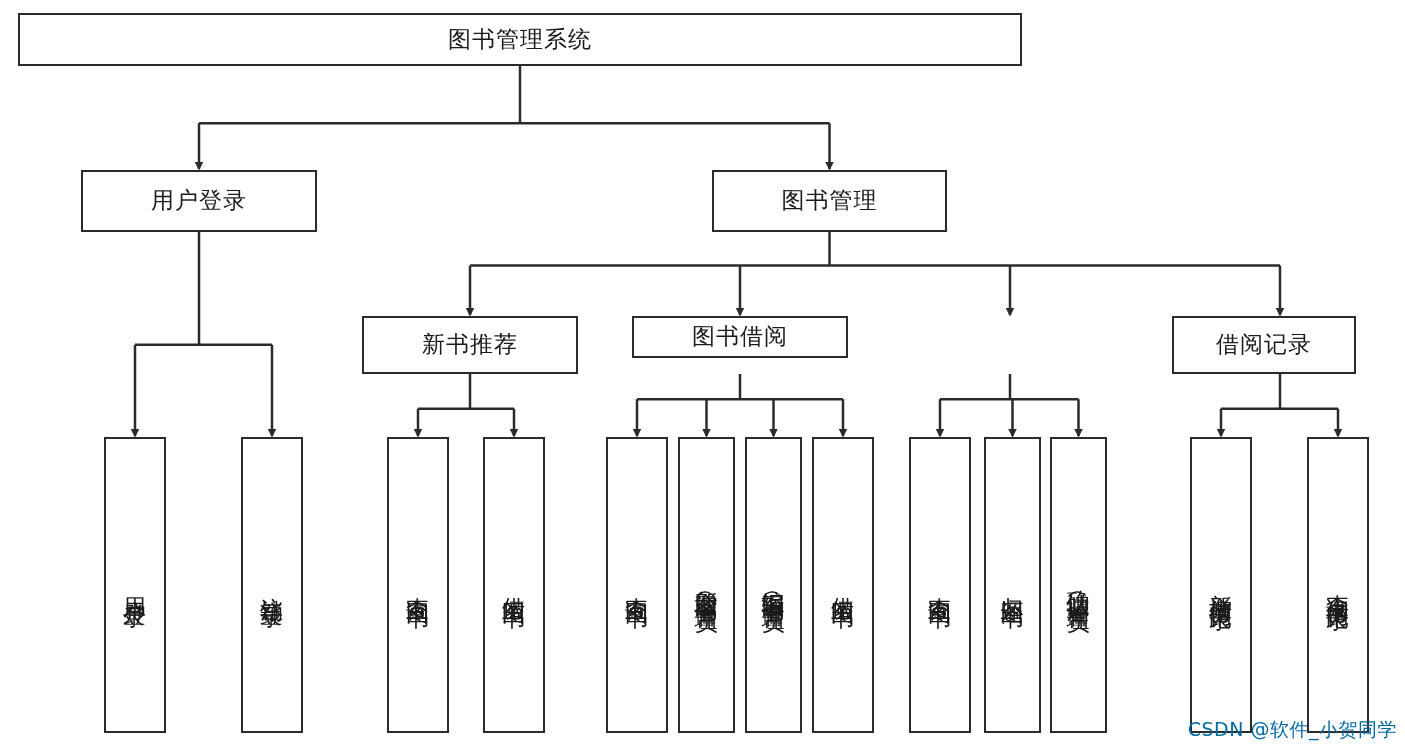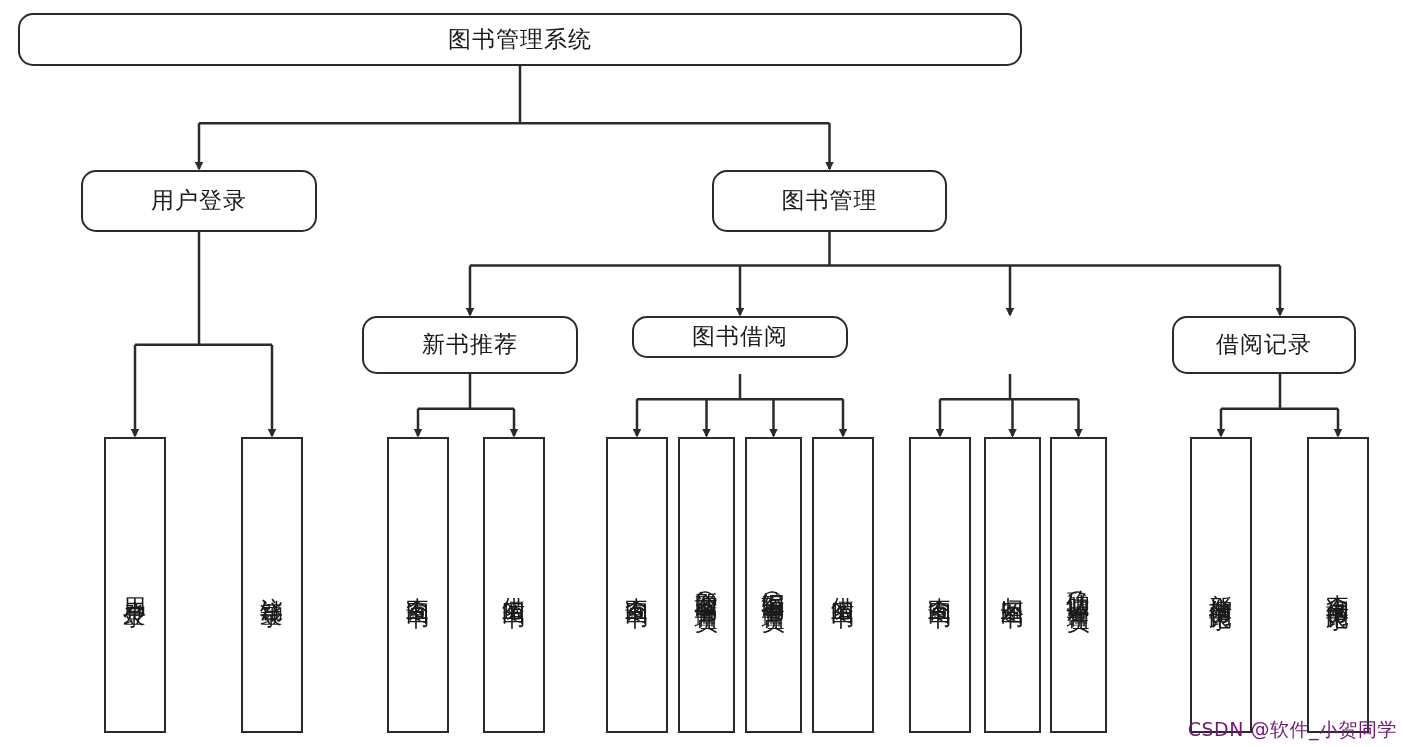--- a/index.html
+++ b/index.html
@@ -33,21 +33,20 @@
     border: 2px solid #2b2b2b;
     display: flex;
     align-items: center;
     justify-content: center;
     color: #1a1a1a;
   }
   .node.horiz {
     font-size: 23px;
     letter-spacing: 1px;
     line-height: 1.1;
-    border-radius: 15px;
   }
   .node.vert {
     font-size: 23px;
     letter-spacing: 0px;
     line-height: 1.05;
   }
   .node.vert .vtext {
     writing-mode: vertical-rl;
     text-orientation: upright;
     white-space: nowrap;
@@ -55,21 +54,21 @@
     letter-spacing: 3px;
   }
   .node .htext {
     white-space: nowrap;
   }
   #watermark {
     position: absolute;
     right: 8px;
     bottom: 4px;
     font-size: 19px;
-    color: #701a75;
+    color: #0369a1;
     white-space: nowrap;
     letter-spacing: 0.5px;
     z-index: 5;
   }
 </style>
 </head>
 <body>
 
 <div id="diagram-root">
 

